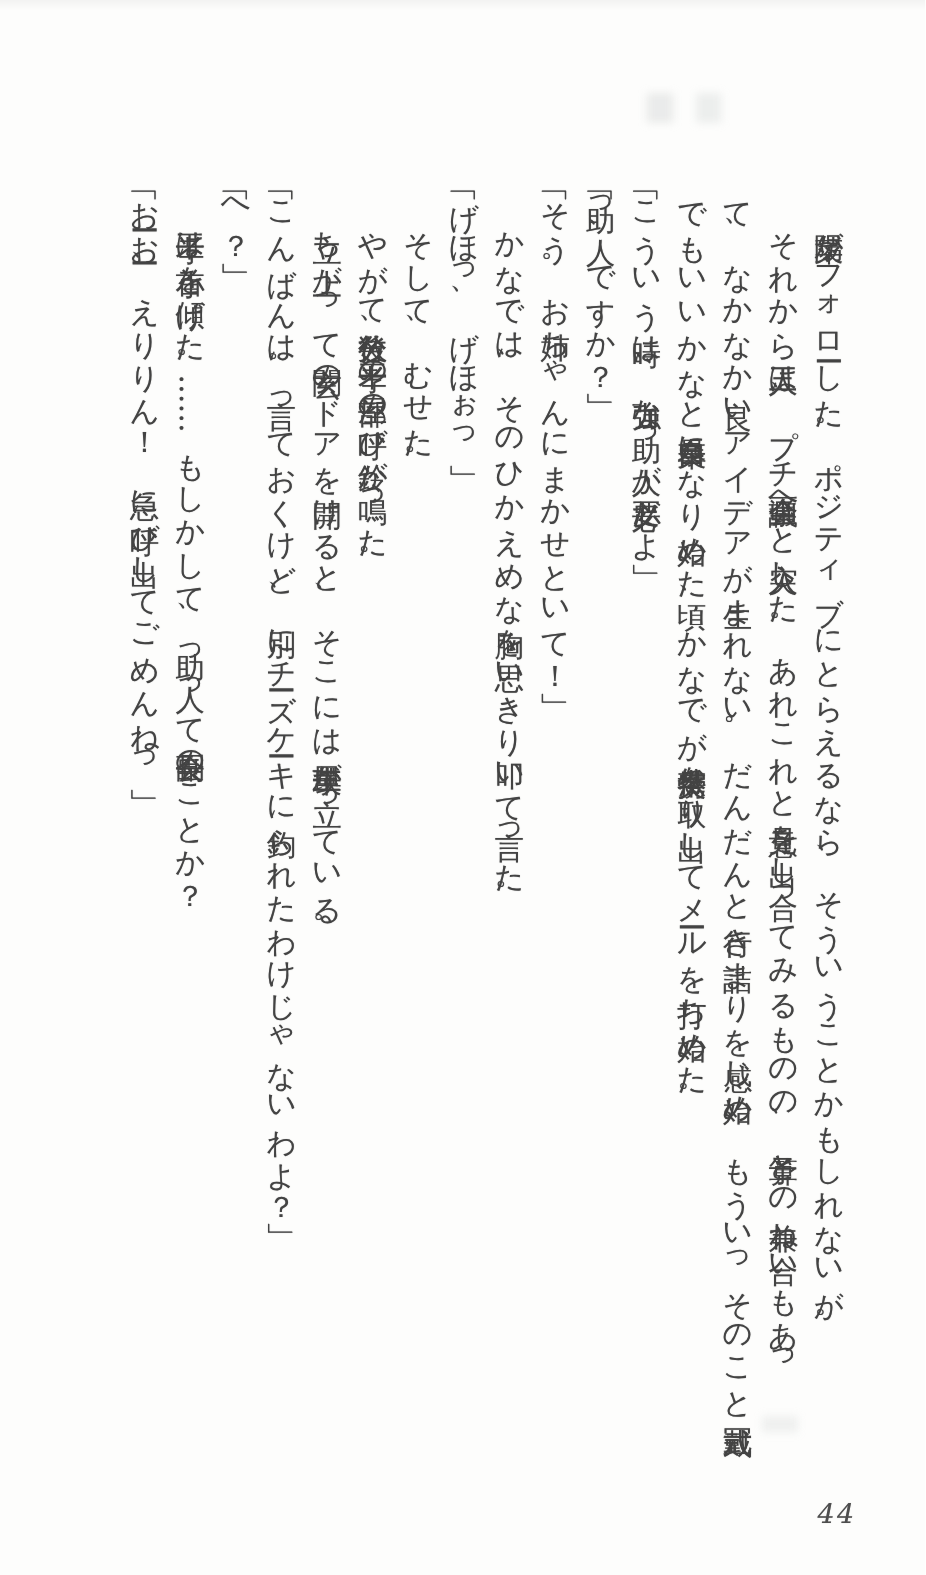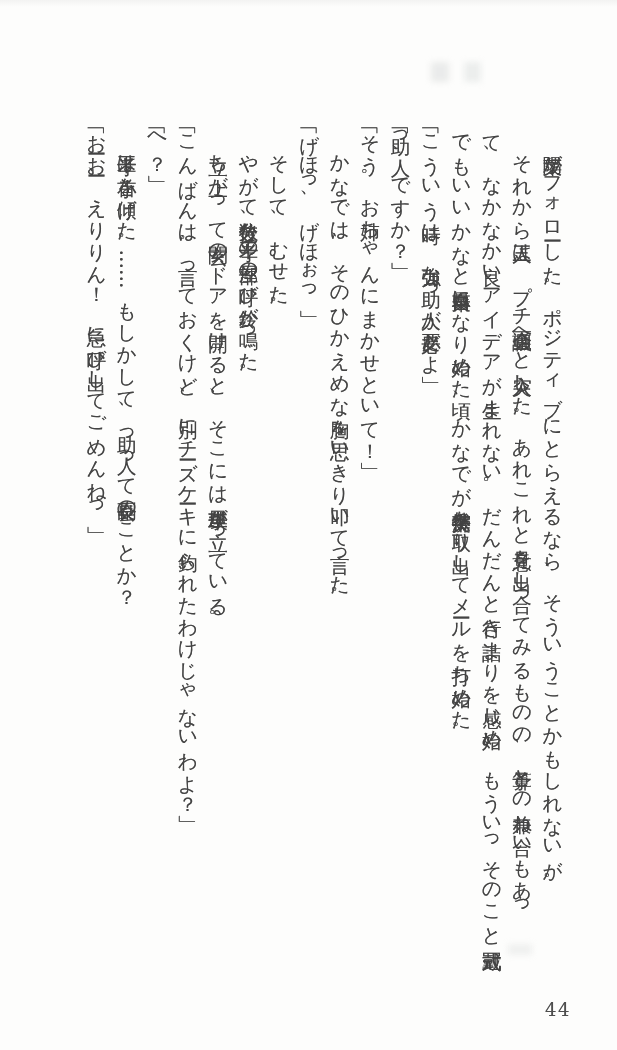--- a/index.html
+++ b/index.html
@@ -55,20 +55,21 @@
     padding: 0;
   }
   .para.indent {
     text-indent: 1em;
   }
   .page-number {
     position: absolute;
     left: 545px;
     top: 999px;
     font-size: 18px;
+    font-style: italic;
     letter-spacing: 1.5px;
     color: #4e4e4e;
     text-shadow: 0 0 0.5px rgba(90,90,90,0.5);
   }
 </style>
 </head>
 <body>
 
 <div class="page">
 

